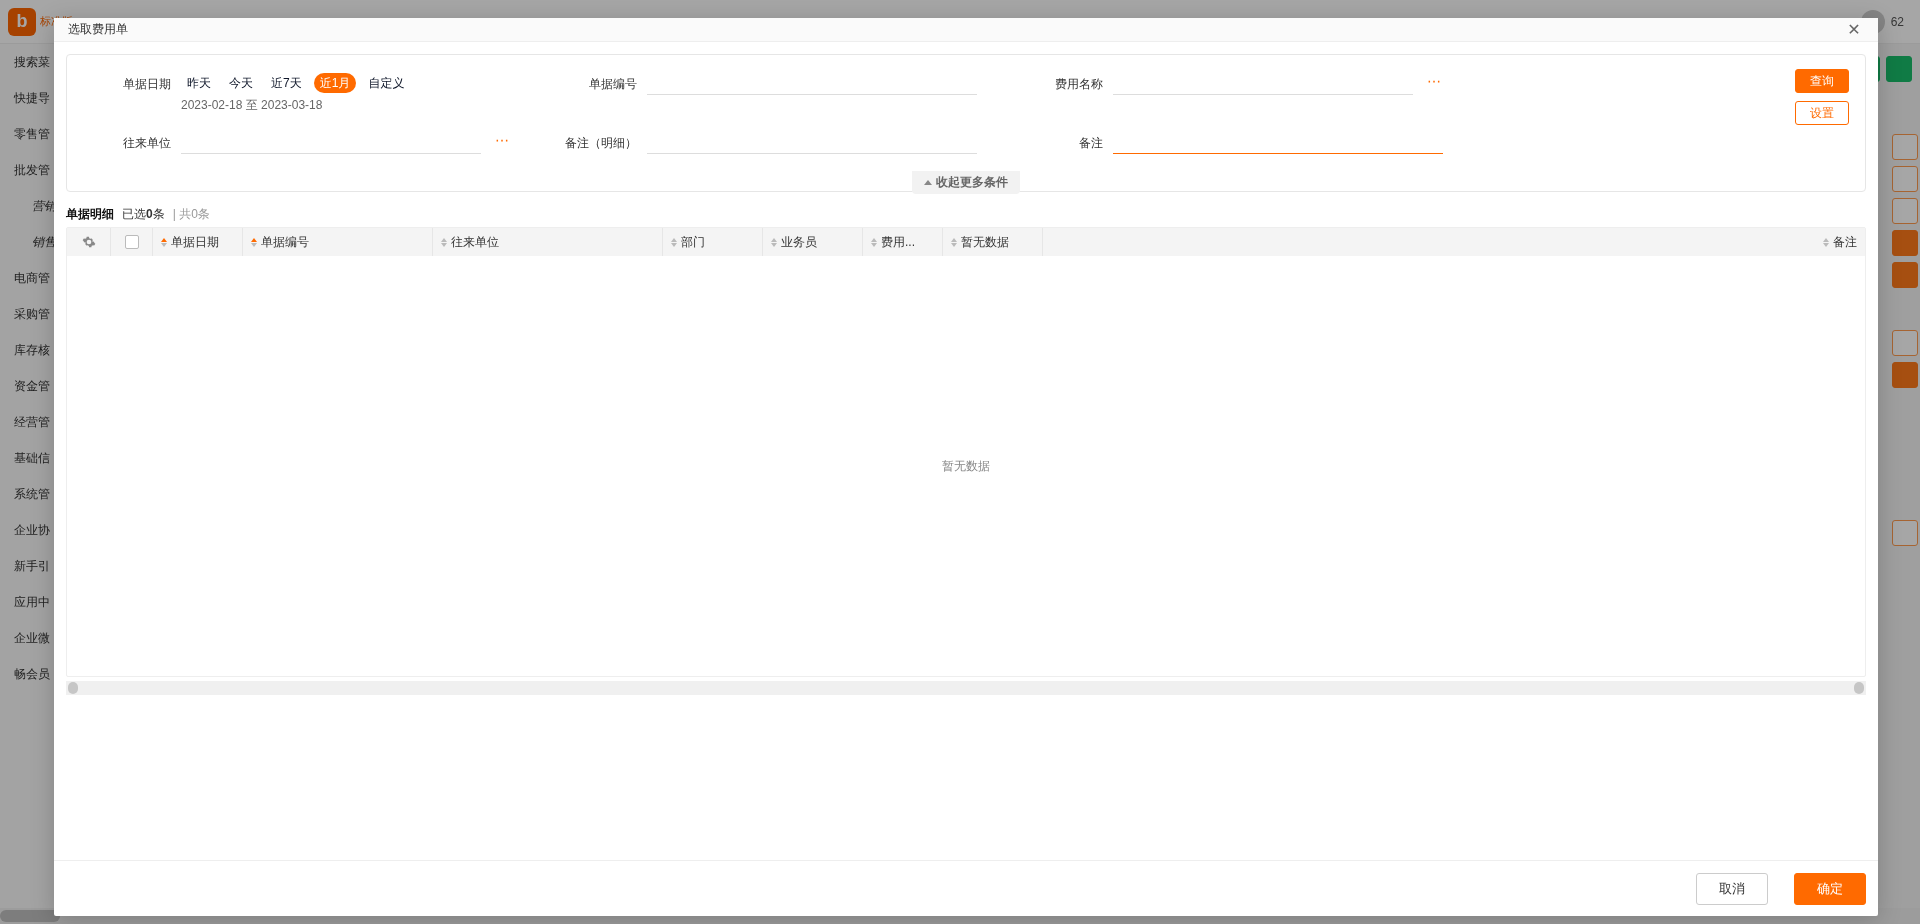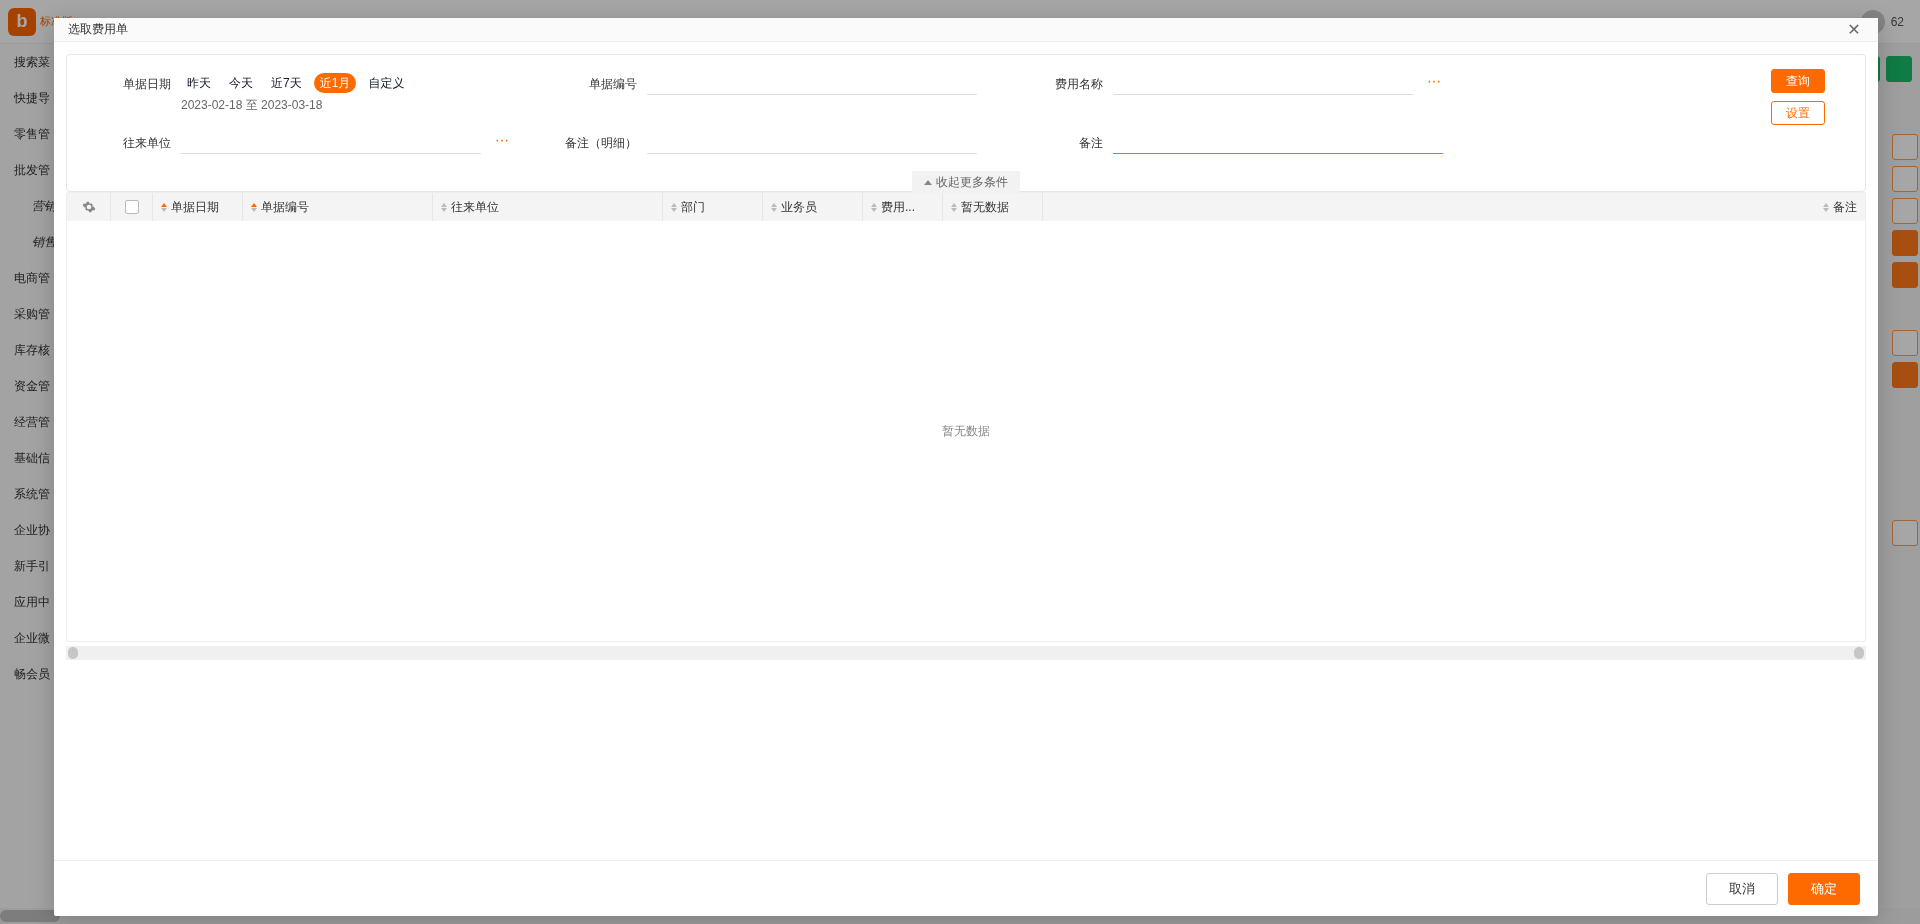--- a/index.html
+++ b/index.html
@@ -38,26 +38,26 @@
 .filter-group { display:flex; align-items:flex-start; gap:10px; min-width:0; }
 .fg-label { width:80px; text-align:right; color:#333; line-height:22px; flex:none; }
 .fg-body { min-width:0; }
 .date-opts { display:flex; align-items:center; gap:6px; flex-wrap:wrap; }
 .date-opt { padding:2px 6px; color:#0f172a; cursor:pointer; border-radius:10px; line-height:16px; }
 .date-opt.active { background:#ff6a00; color:#fff; }
 .date-range { color:#666; margin-top:4px; }
 .txt-input { border:none; border-bottom:1px solid #ddd; height:22px; width:330px; outline:none; font-size:12px; background:transparent; }
 .txt-input.orange { border-bottom-color:#ff6a00; }
 .more-btn { color:#ff6a00; font-size:14px; cursor:pointer; padding:0 4px; letter-spacing:1px; }
-.side-btns { position:absolute; right:40px; top:14px; display:flex; flex-direction:column; gap:8px;justify-content:center; }
+.side-btns { position:absolute; right:16px; top:14px; display:flex; flex-direction:column; gap:8px;justify-content:center; }
 .btn { height:24px; padding:0 14px; border-radius:3px; font-size:12px; cursor:pointer; display:flex; align-items:center; justify-content:center; min-width:50px; }
 .btn-primary { background:#ff6a00; color:#fff; border:1px solid #ff6a00; }
 .btn-outline { background:#fff; color:#ff6a00; border:1px solid #ff6a00; }
 
-.collapse-bar { position:relative; height:20px; text-align:center; margin-top:-1px; }
+.collapse-bar { position:relative; height:20px; text-align:center; margin-top:-1px;font-weight:bold; }
 .collapse-inner { display:inline-flex; align-items:center; gap:4px; background:#f2f2f2; padding:3px 12px; color:#666; cursor:pointer; border-radius:0 0 4px 4px; font-size:12px; }
 .chev-up { display:inline-block; width:0; height:0; border-left:4px solid transparent; border-right:4px solid transparent; border-bottom:5px solid #888; }
 
 .detail-hdr { margin-top:10px; display:flex; align-items:baseline; gap:8px; padding:4px 0; }
 .detail-hdr b { font-size:12px; color:#111; font-weight:600; }
 .sel-count { color:#333; }
 .sel-count strong { font-weight:600; }
 .total-count { color:#999; }
 
 .grid { border:1px solid #eee; border-radius:2px; flex:none; }
@@ -72,21 +72,21 @@
 .tri-up { border-bottom:4px solid #bbb; }
 .tri-dn { border-top:4px solid #bbb; }
 .tri-up.on { border-bottom-color:#ff6a00; }
 .gh-right { margin-left:auto; }
 .grid-empty { height:420px; display:flex; align-items:center; justify-content:center; color:#888; }
 
 .hscroll { height:14px; background:#f0f0f0; position:relative; margin-top:4px; }
 .hscroll .th { position:absolute; left:2px; top:1px; bottom:1px; width:10px; background:#c6c6c6; border-radius:6px; }
 .hscroll .th2 { position:absolute; right:2px; top:1px; bottom:1px; width:10px; background:#c6c6c6; border-radius:6px; }
 
-.modal-foot { height:56px; border-top:1px solid #eee; display:flex; align-items:center; justify-content:flex-end; gap:10px; padding:0 18px; }
+.modal-foot { height:56px; border-top:1px solid #eee; display:flex; align-items:center; justify-content:flex-end; gap:26px; padding:0 12px; }
 .foot-btn { height:32px; padding:0 22px; border-radius:3px; font-size:13px; cursor:pointer; display:flex; align-items:center; }
 .foot-cancel { background:#fff; border:1px solid #ccc; color:#333; }
 .foot-ok { background:#ff6a00; border:1px solid #ff6a00; color:#fff; }
 </style>
 </head>
 <body>
 
 <div class="bg-header">
   <div class="bg-logo">
     <span class="bg-logo-icon">b</span>
@@ -199,20 +199,29 @@
       </div>
 
       <div class="collapse-bar">
         <div class="collapse-inner">
           <span class="chev-up"></span>
           <span>收起更多条件</span>
         </div>
       </div>
     </div>
 
+    <div class="detail-hdr">
+      <b>单据明细</b>
+      <span class="sel-count">
+        <span>已选</span><strong>0</strong><span>条</span>
+      </span>
+      <span class="total-count">
+        <span> | </span><span>共0条</span>
+      </span>
+    </div>
 
     <div class="grid">
       <div class="grid-head">
         <div class="gh-cell gh-gear">
           <svg width="14" height="14" viewBox="0 0 24 24">
               <path fill="#888" d="M12 8a4 4 0 100 8 4 4 0 000-8zm9 4a7 7 0 01-.1 1.2l2 1.6-2 3.4-2.4-.8a7 7 0 01-2 1.2l-.4 2.4h-4l-.4-2.4a7 7 0 01-2-1.2l-2.4.8-2-3.4 2-1.6A7 7 0 013 12a7 7 0 01.1-1.2l-2-1.6 2-3.4 2.4.8a7 7 0 012-1.2L8 3h4l.4 2.4a7 7 0 012 1.2l2.4-.8 2 3.4-2 1.6A7 7 0 0121 12z"></path>
             </svg>
         </div>
         <div class="gh-cell gh-chk">
             <span class="chkbox"></span>

